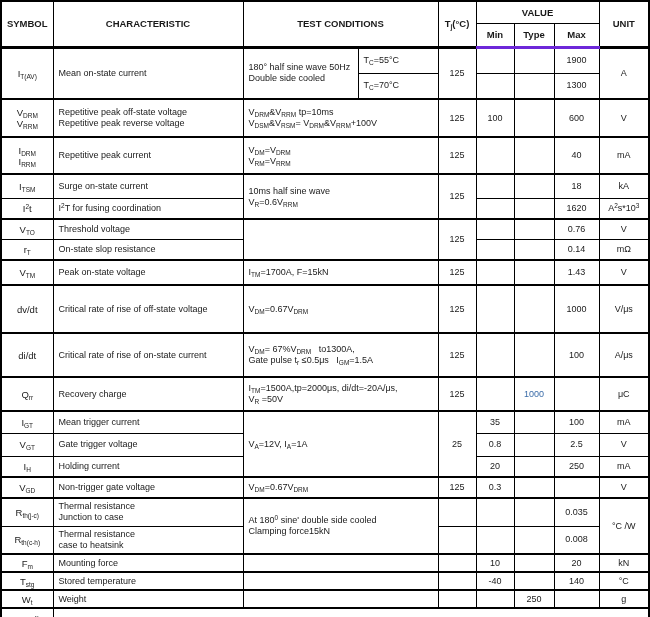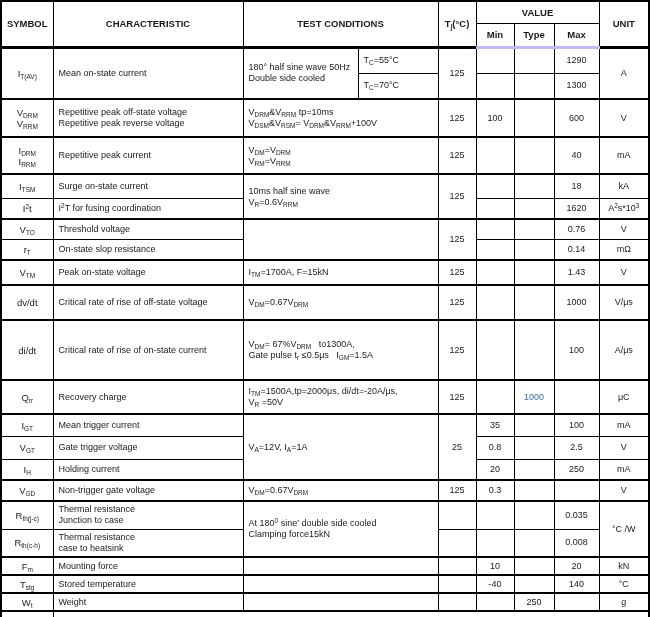--- a/index.html
+++ b/index.html
@@ -8,21 +8,21 @@
   .ds th, .ds td {
     border: 1px solid #000;
     padding: 1px 3px;
     font-size: 9px;
     line-height: 11px;
     overflow: hidden;
     vertical-align: middle;
     background: #fff;
   }
   .ds th { font-size: 9.5px; font-weight: bold; text-align: center; padding: 1px 2px; margin-left: 25px; }
-  .ds tr.head-bottom > th { border-bottom: 3px solid #c4b5fd; }
+  .ds tr.head-bottom > th { border-bottom: 3px solid #6d28d9; }
   .ds tbody tr.first > td { border-top: 3px solid #000; }
   .ds tbody tr.gt > td { border-top: 2px solid #000; }
   td.sym { text-align: center; font-size: 9.5px; padding: 1px 1px; }
   td.l { text-align: left; padding-left: 5px; }
   td.c { text-align: center; }
   td.accent { color: var(--accent, #3a6ca8); }
   td.outline-label { text-align: right; font-size: 9.5px; }
   td.outline-val { font-size: 9.5px; }
   sub { font-size: 6.5px; vertical-align: -2px; line-height: 0; }
   sup { font-size: 6.5px; vertical-align: 3px; line-height: 0; }
@@ -60,21 +60,21 @@
   <tbody>
 
     <tr class="first" style="height:26px">
       <td class="sym" rowspan="2">I<sub>T(AV)</sub></td>
       <td class="l" rowspan="2">Mean on-state current</td>
       <td class="l" rowspan="2">180° half sine wave 50Hz<br>Double side cooled</td>
       <td class="l">T<sub>C</sub>=55°C</td>
       <td class="c" rowspan="2">125</td>
       <td class="c"></td>
       <td class="c"></td>
-      <td class="c">1290</td>
+      <td class="c">1900</td>
       <td class="c" rowspan="2">A</td>
     </tr>
     <tr style="height:26px">
       <td class="l">T<sub>C</sub>=70°C</td>
       <td class="c"></td>
       <td class="c"></td>
       <td class="c">1300</td>
     </tr>
 
     <tr class="gt" style="height:38px">
@@ -143,32 +143,32 @@
       <td class="sym">V<sub>TM</sub></td>
       <td class="l">Peak on-state voltage</td>
       <td class="l" colspan="2">I<sub>TM</sub>=1700A, F=15kN</td>
       <td class="c">125</td>
       <td class="c"></td>
       <td class="c"></td>
       <td class="c">1.43</td>
       <td class="c">V</td>
     </tr>
 
-    <tr class="gt" style="height:35px">
+    <tr class="gt" style="height:48px">
       <td class="sym">dv/dt</td>
       <td class="l">Critical rate of rise of off-state voltage</td>
       <td class="l" colspan="2">V<sub>DM</sub>=0.67V<sub>DRM</sub></td>
       <td class="c">125</td>
       <td class="c"></td>
       <td class="c"></td>
       <td class="c">1000</td>
       <td class="c">V/μs</td>
     </tr>
 
-    <tr class="gt" style="height:60px">
+    <tr class="gt" style="height:44px">
       <td class="sym">di/dt</td>
       <td class="l">Critical rate of rise of on-state current</td>
       <td class="l" colspan="2">V<sub>DM</sub>= 67%V<sub>DRM</sub>&nbsp;&nbsp; to1300A,<br>Gate pulse t<sub>r</sub> ≤0.5μs&nbsp;&nbsp; I<sub>GM</sub>=1.5A</td>
       <td class="c">125</td>
       <td class="c"></td>
       <td class="c"></td>
       <td class="c">100</td>
       <td class="c">A/μs</td>
     </tr>
 

